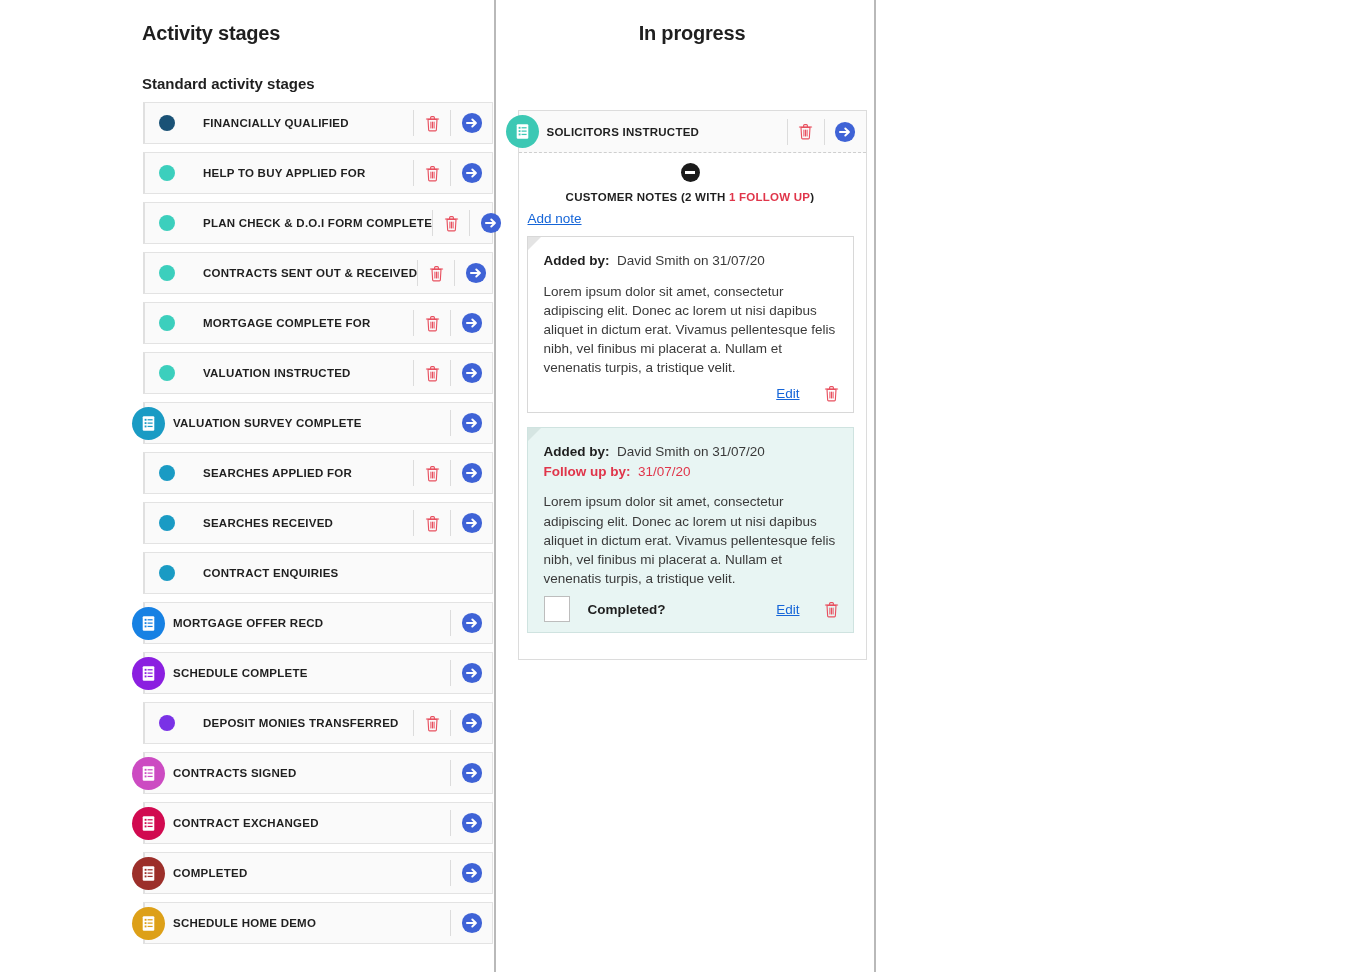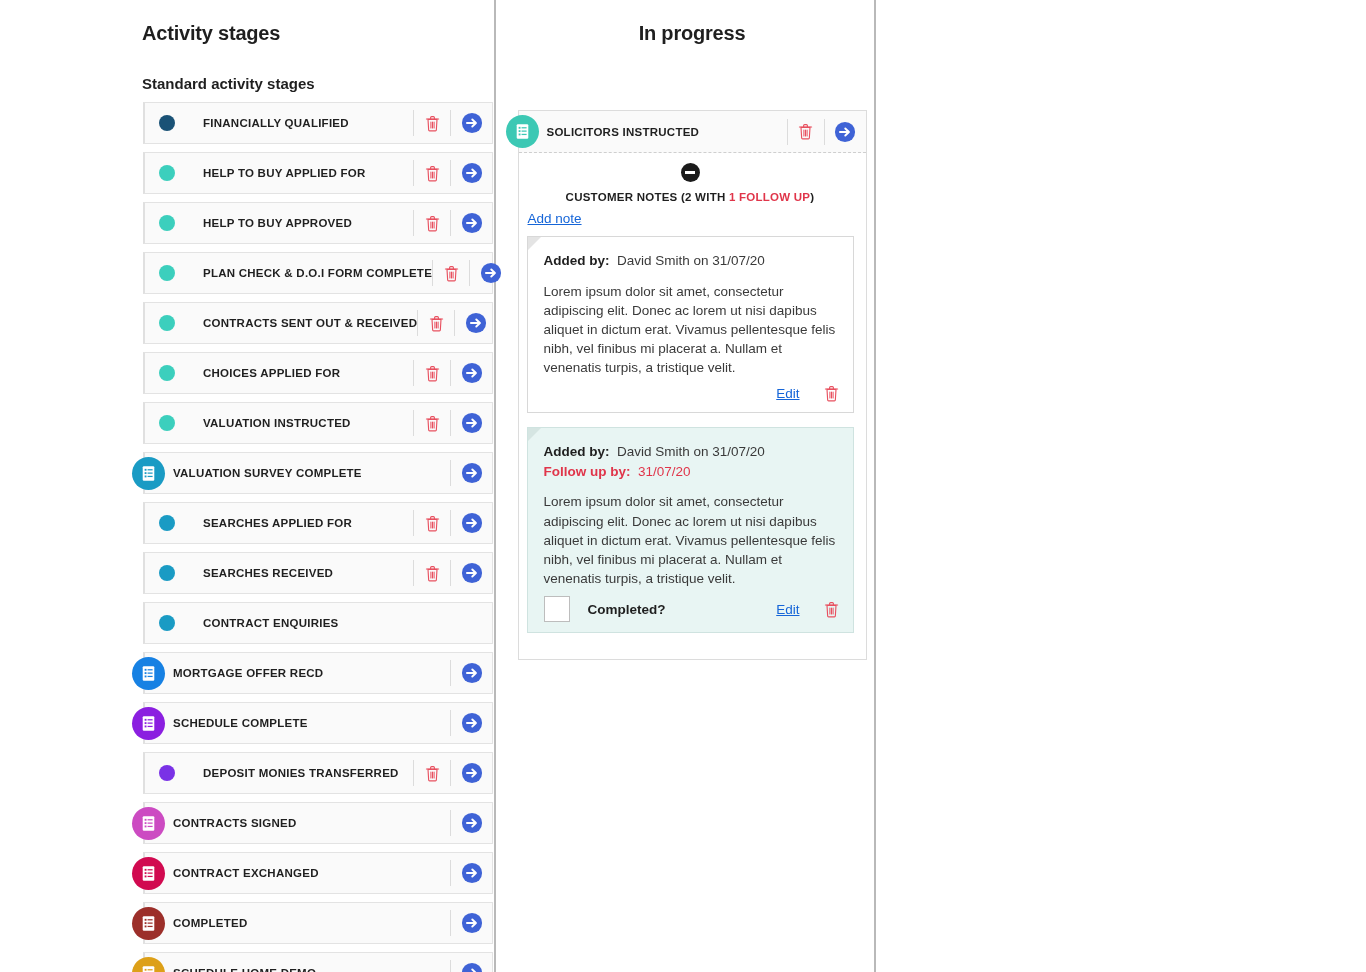--- a/index.html
+++ b/index.html
@@ -282,40 +282,20 @@
             <div class="act-cell last">
               <svg class="arrow-btn" viewBox="0 0 24 24">
                 <circle cx="12" cy="12" r="11" fill="#3f63d6"></circle>
                 <path d="M6.5 12h9.5M12.3 8.2L16.3 12l-4 3.8" stroke="#ffffff" stroke-width="2.1" fill="none" stroke-linecap="round" stroke-linejoin="round"></path>
               </svg>
             </div>
           </div>
         </div>
         <div class="stage-row">
           <div class="stage-dot" style="background: rgb(60, 207, 189);"></div>
-          <div class="stage-label">HELP TO BUY APPROVED</div>
-          <div class="row-actions">
-            <div class="act-cell">
-              <svg class="trash" viewBox="0 0 16 18">
-                <path d="M1.5 4.2h13" stroke="#e8505f" stroke-width="1.2" fill="none" stroke-linecap="round"></path>
-                <path d="M6 4.2V2.6a1 1 0 0 1 1-1h2a1 1 0 0 1 1 1v1.6" stroke="#e8505f" stroke-width="1.2" fill="none"></path>
-                <path d="M3.2 4.6h9.6l-.7 11.3a1 1 0 0 1-1 .95H4.9a1 1 0 0 1-1-.95z" stroke="#e8505f" stroke-width="1.2" fill="none"></path>
-                <path d="M6.3 7.4v6.3M8 7.4v6.3M9.7 7.4v6.3" stroke="#e8505f" stroke-width="1.1" fill="none" stroke-linecap="round"></path>
-              </svg>
-            </div>
-            <div class="act-cell last">
-              <svg class="arrow-btn" viewBox="0 0 24 24">
-                <circle cx="12" cy="12" r="11" fill="#3f63d6"></circle>
-                <path d="M6.5 12h9.5M12.3 8.2L16.3 12l-4 3.8" stroke="#ffffff" stroke-width="2.1" fill="none" stroke-linecap="round" stroke-linejoin="round"></path>
-              </svg>
-            </div>
-          </div>
-        </div>
-        <div class="stage-row">
-          <div class="stage-dot" style="background: rgb(60, 207, 189);"></div>
           <div class="stage-label">PLAN CHECK &amp; D.O.I FORM COMPLETE</div>
           <div class="row-actions">
             <div class="act-cell">
               <svg class="trash" viewBox="0 0 16 18">
                 <path d="M1.5 4.2h13" stroke="#e8505f" stroke-width="1.2" fill="none" stroke-linecap="round"></path>
                 <path d="M6 4.2V2.6a1 1 0 0 1 1-1h2a1 1 0 0 1 1 1v1.6" stroke="#e8505f" stroke-width="1.2" fill="none"></path>
                 <path d="M3.2 4.6h9.6l-.7 11.3a1 1 0 0 1-1 .95H4.9a1 1 0 0 1-1-.95z" stroke="#e8505f" stroke-width="1.2" fill="none"></path>
                 <path d="M6.3 7.4v6.3M8 7.4v6.3M9.7 7.4v6.3" stroke="#e8505f" stroke-width="1.1" fill="none" stroke-linecap="round"></path>
               </svg>
             </div>
@@ -342,21 +322,21 @@
             <div class="act-cell last">
               <svg class="arrow-btn" viewBox="0 0 24 24">
                 <circle cx="12" cy="12" r="11" fill="#3f63d6"></circle>
                 <path d="M6.5 12h9.5M12.3 8.2L16.3 12l-4 3.8" stroke="#ffffff" stroke-width="2.1" fill="none" stroke-linecap="round" stroke-linejoin="round"></path>
               </svg>
             </div>
           </div>
         </div>
         <div class="stage-row">
           <div class="stage-dot" style="background: rgb(60, 207, 189);"></div>
-          <div class="stage-label">CHOICES APPLIED FOR</div>
+          <div class="stage-label">MORTGAGE COMPLETE FOR</div>
           <div class="row-actions">
             <div class="act-cell">
               <svg class="trash" viewBox="0 0 16 18">
                 <path d="M1.5 4.2h13" stroke="#e8505f" stroke-width="1.2" fill="none" stroke-linecap="round"></path>
                 <path d="M6 4.2V2.6a1 1 0 0 1 1-1h2a1 1 0 0 1 1 1v1.6" stroke="#e8505f" stroke-width="1.2" fill="none"></path>
                 <path d="M3.2 4.6h9.6l-.7 11.3a1 1 0 0 1-1 .95H4.9a1 1 0 0 1-1-.95z" stroke="#e8505f" stroke-width="1.2" fill="none"></path>
                 <path d="M6.3 7.4v6.3M8 7.4v6.3M9.7 7.4v6.3" stroke="#e8505f" stroke-width="1.1" fill="none" stroke-linecap="round"></path>
               </svg>
             </div>
             <div class="act-cell last">

